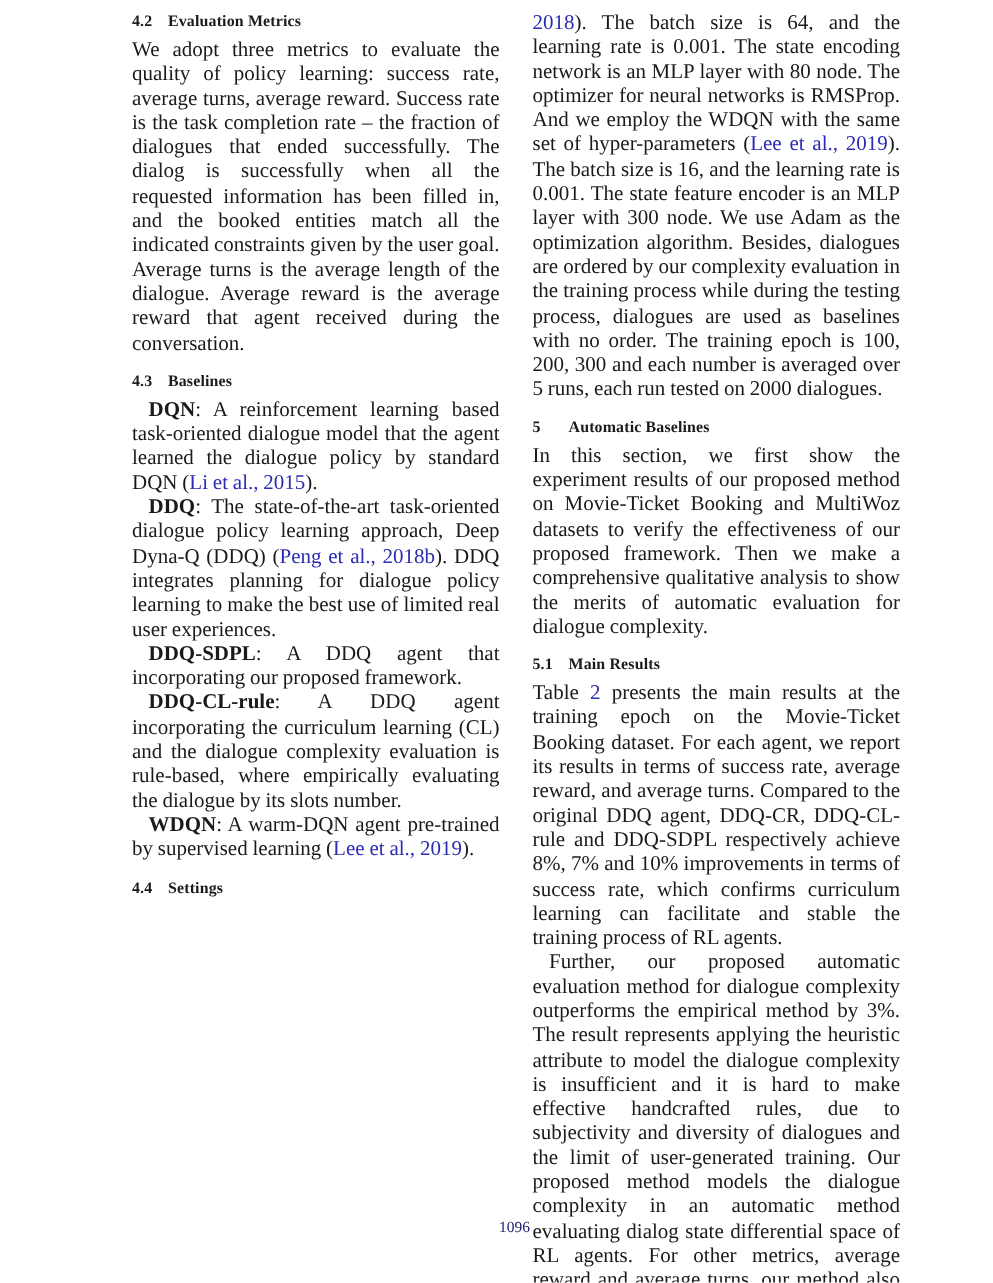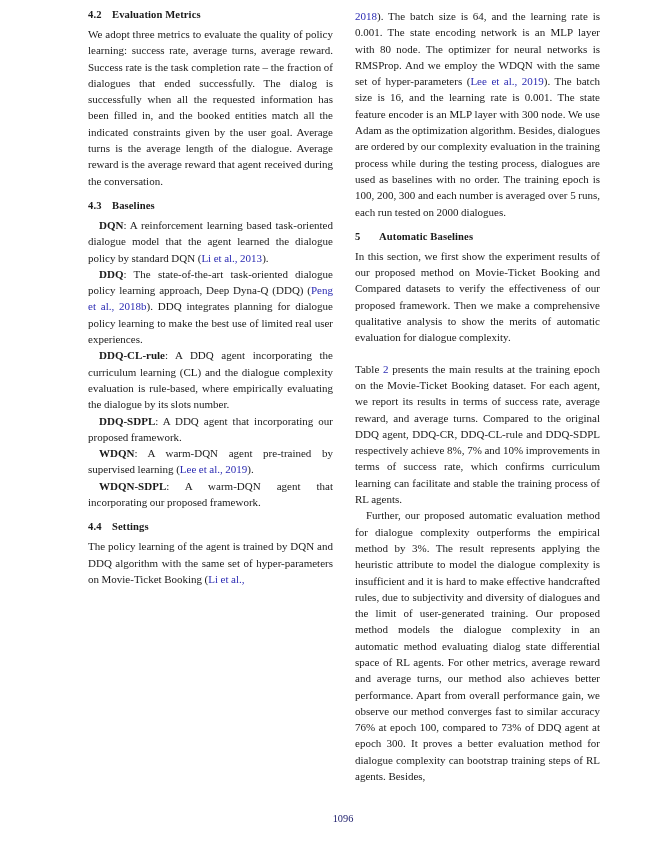--- a/index.html
+++ b/index.html
@@ -43,21 +43,21 @@
     line-height: 13px;
     letter-spacing: 0.01em;
   }
   h2.sec .num {
     display: inline-block;
     min-width: 24px;
   }
   .gap-before-head { height: 10px; }
   .gap-after-head { height: 5px; }
   p.body {
-    font-size: 11px;
+    font-size: 14px;
     line-height: 16.3px;
     margin: 0;
     padding: 0;
     text-align: justify;
     text-justify: inter-word;
     hyphens: none;
     word-spacing: -0.02em;
   }
   p.body.indent {
     text-indent: 11px;
@@ -89,52 +89,51 @@
     <div class="col">
 
       <h2 class="sec"><span class="num">4.2</span><span>Evaluation Metrics</span></h2>
       <div class="gap-after-head"></div>
       <p class="body">We adopt three metrics to evaluate the quality of policy learning: success rate, average turns, average reward. Success rate is the task completion rate – the fraction of dialogues that ended successfully. The dialog is successfully when all the requested information has been filled in, and the booked entities match all the indicated constraints given by the user goal. Average turns is the average length of the dialogue. Average reward is the average reward that agent received during the conversation.</p>
 
       <div class="gap-before-head"></div>
       <h2 class="sec"><span class="num">4.3</span><span>Baselines</span></h2>
       <div class="gap-after-head"></div>
 
-      <p class="body indent"><span class="bterm">DQN</span><span>: A reinforcement learning based task-oriented dialogue model that the agent learned the dialogue policy by standard DQN (</span><span class="cite">Li et al., 2013</span><span>).</span></p>
+      <p class="body indent"><span class="bterm">DQN</span><span>: A reinforcement learning based task-oriented dialogue model that the agent learned the dialogue policy by standard DQN (</span><span class="cite">Li et al., 2015</span><span>).</span></p>
 
       <p class="body indent"><span class="bterm">DDQ</span><span>: The state-of-the-art task-oriented dialogue policy learning approach, Deep Dyna-Q (DDQ) (</span><span class="cite">Peng et al., 2018b</span><span>). DDQ integrates planning for dialogue policy learning to make the best use of limited real user experiences.</span></p>
 
 
+      <p class="body indent"><span class="bterm">DDQ-SDPL</span><span>: A DDQ agent that incorporating our proposed framework.</span></p>
+
       <p class="body indent"><span class="bterm">DDQ-CL-rule</span><span>: A DDQ agent incorporating the curriculum learning (CL) and the dialogue complexity evaluation is rule-based, where empirically evaluating the dialogue by its slots number.</span></p>
-
-      <p class="body indent"><span class="bterm">DDQ-SDPL</span><span>: A DDQ agent that incorporating our proposed framework.</span></p>
 
       <p class="body indent"><span class="bterm">WDQN</span><span>: A warm-DQN agent pre-trained by supervised learning (</span><span class="cite">Lee et al., 2019</span><span>).</span></p>
 
 
 
-      <p class="body indent"><span class="bterm">WDQN-SDPL</span><span>: A warm-DQN agent that incorporating our proposed framework.</span></p>
 
       <div class="gap-before-head"></div>
       <h2 class="sec"><span class="num">4.4</span><span>Settings</span></h2>
       <div class="gap-after-head"></div>
-      <p class="body"><span>The policy learning of the agent is trained by DQN and DDQ algorithm with the same set of hyper-parameters on Movie-Ticket Booking (</span><span class="cite">Li et al.,</span></p>
 
     </div>
 
     <div class="col">
 
       <p class="body"><span class="cite">2018</span><span>). The batch size is 64, and the learning rate is 0.001. The state encoding network is an MLP layer with 80 node. The optimizer for neural networks is RMSProp. And we employ the WDQN with the same set of hyper-parameters (</span><span class="cite">Lee et al., 2019</span><span>). The batch size is 16, and the learning rate is 0.001. The state feature encoder is an MLP layer with 300 node. We use Adam as the optimization algorithm. Besides, dialogues are ordered by our complexity evaluation in the training process while during the testing process, dialogues are used as baselines with no order. The training epoch is 100, 200, 300 and each number is averaged over 5 runs, each run tested on 2000 dialogues.</span></p>
 
       <div class="gap-before-head"></div>
       <h2 class="sec"><span class="num">5</span><span>Automatic Baselines</span></h2>
       <div class="gap-after-head"></div>
-      <p class="body">In this section, we first show the experiment results of our proposed method on Movie-Ticket Booking and Compared datasets to verify the effectiveness of our proposed framework. Then we make a comprehensive qualitative analysis to show the merits of automatic evaluation for dialogue complexity.</p>
+      <p class="body">In this section, we first show the experiment results of our proposed method on Movie-Ticket Booking and MultiWoz datasets to verify the effectiveness of our proposed framework. Then we make a comprehensive qualitative analysis to show the merits of automatic evaluation for dialogue complexity.</p>
 
       <div class="gap-before-head"></div>
+      <h2 class="sec"><span class="num">5.1</span><span>Main Results</span></h2>
       <div class="gap-after-head"></div>
       <p class="body"><span>Table </span><span class="cite">2</span><span> presents the main results at the training epoch on the Movie-Ticket Booking dataset. For each agent, we report its results in terms of success rate, average reward, and average turns. Compared to the original DDQ agent, DDQ-CR, DDQ-CL-rule and DDQ-SDPL respectively achieve 8%, 7% and 10% improvements in terms of success rate, which confirms curriculum learning can facilitate and stable the training process of RL agents.</span></p>
 
       <p class="body indent">Further, our proposed automatic evaluation method for dialogue complexity outperforms the empirical method by 3%. The result represents applying the heuristic attribute to model the dialogue complexity is insufficient and it is hard to make effective handcrafted rules, due to subjectivity and diversity of dialogues and the limit of user-generated training. Our proposed method models the dialogue complexity in an automatic method evaluating dialog state differential space of RL agents. For other metrics, average reward and average turns, our method also achieves better performance. Apart from overall performance gain, we observe our method converges fast to similar accuracy 76% at epoch 100, compared to 73% of DDQ agent at epoch 300. It proves a better evaluation method for dialogue complexity can bootstrap training steps of RL agents. Besides,</p>
 
     </div>
 
   </div>
 
   <div class="pageno">1096</div>

